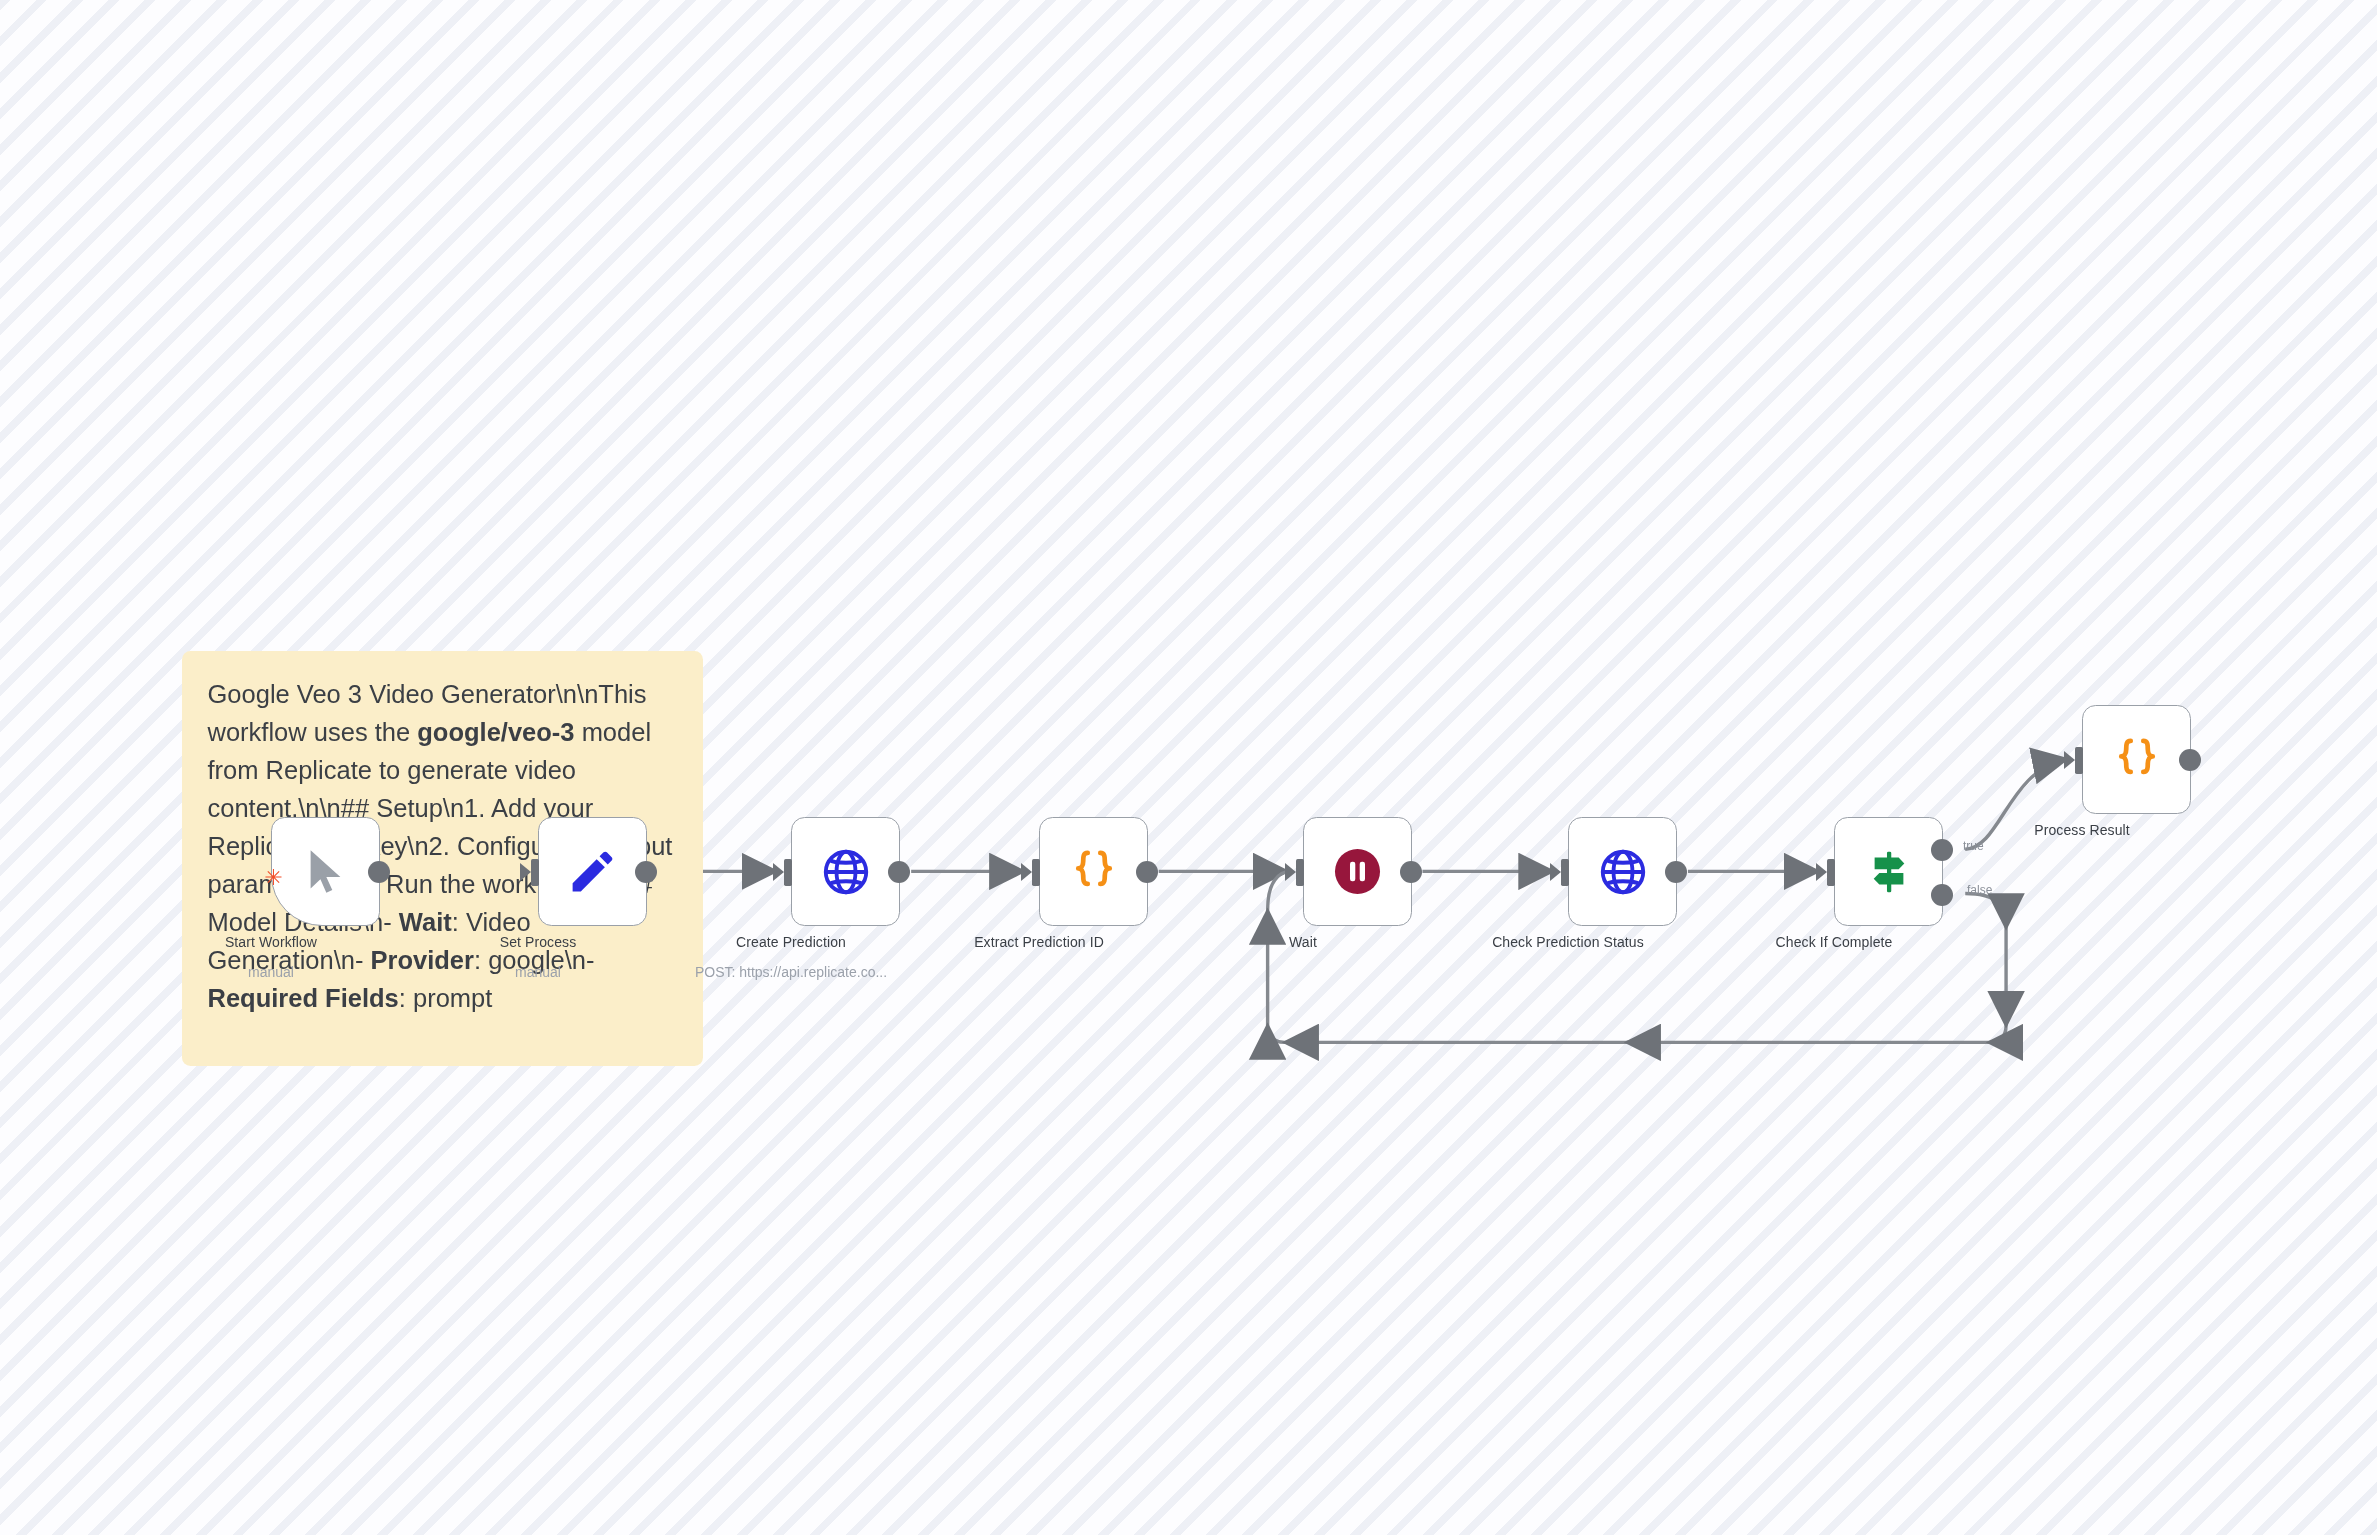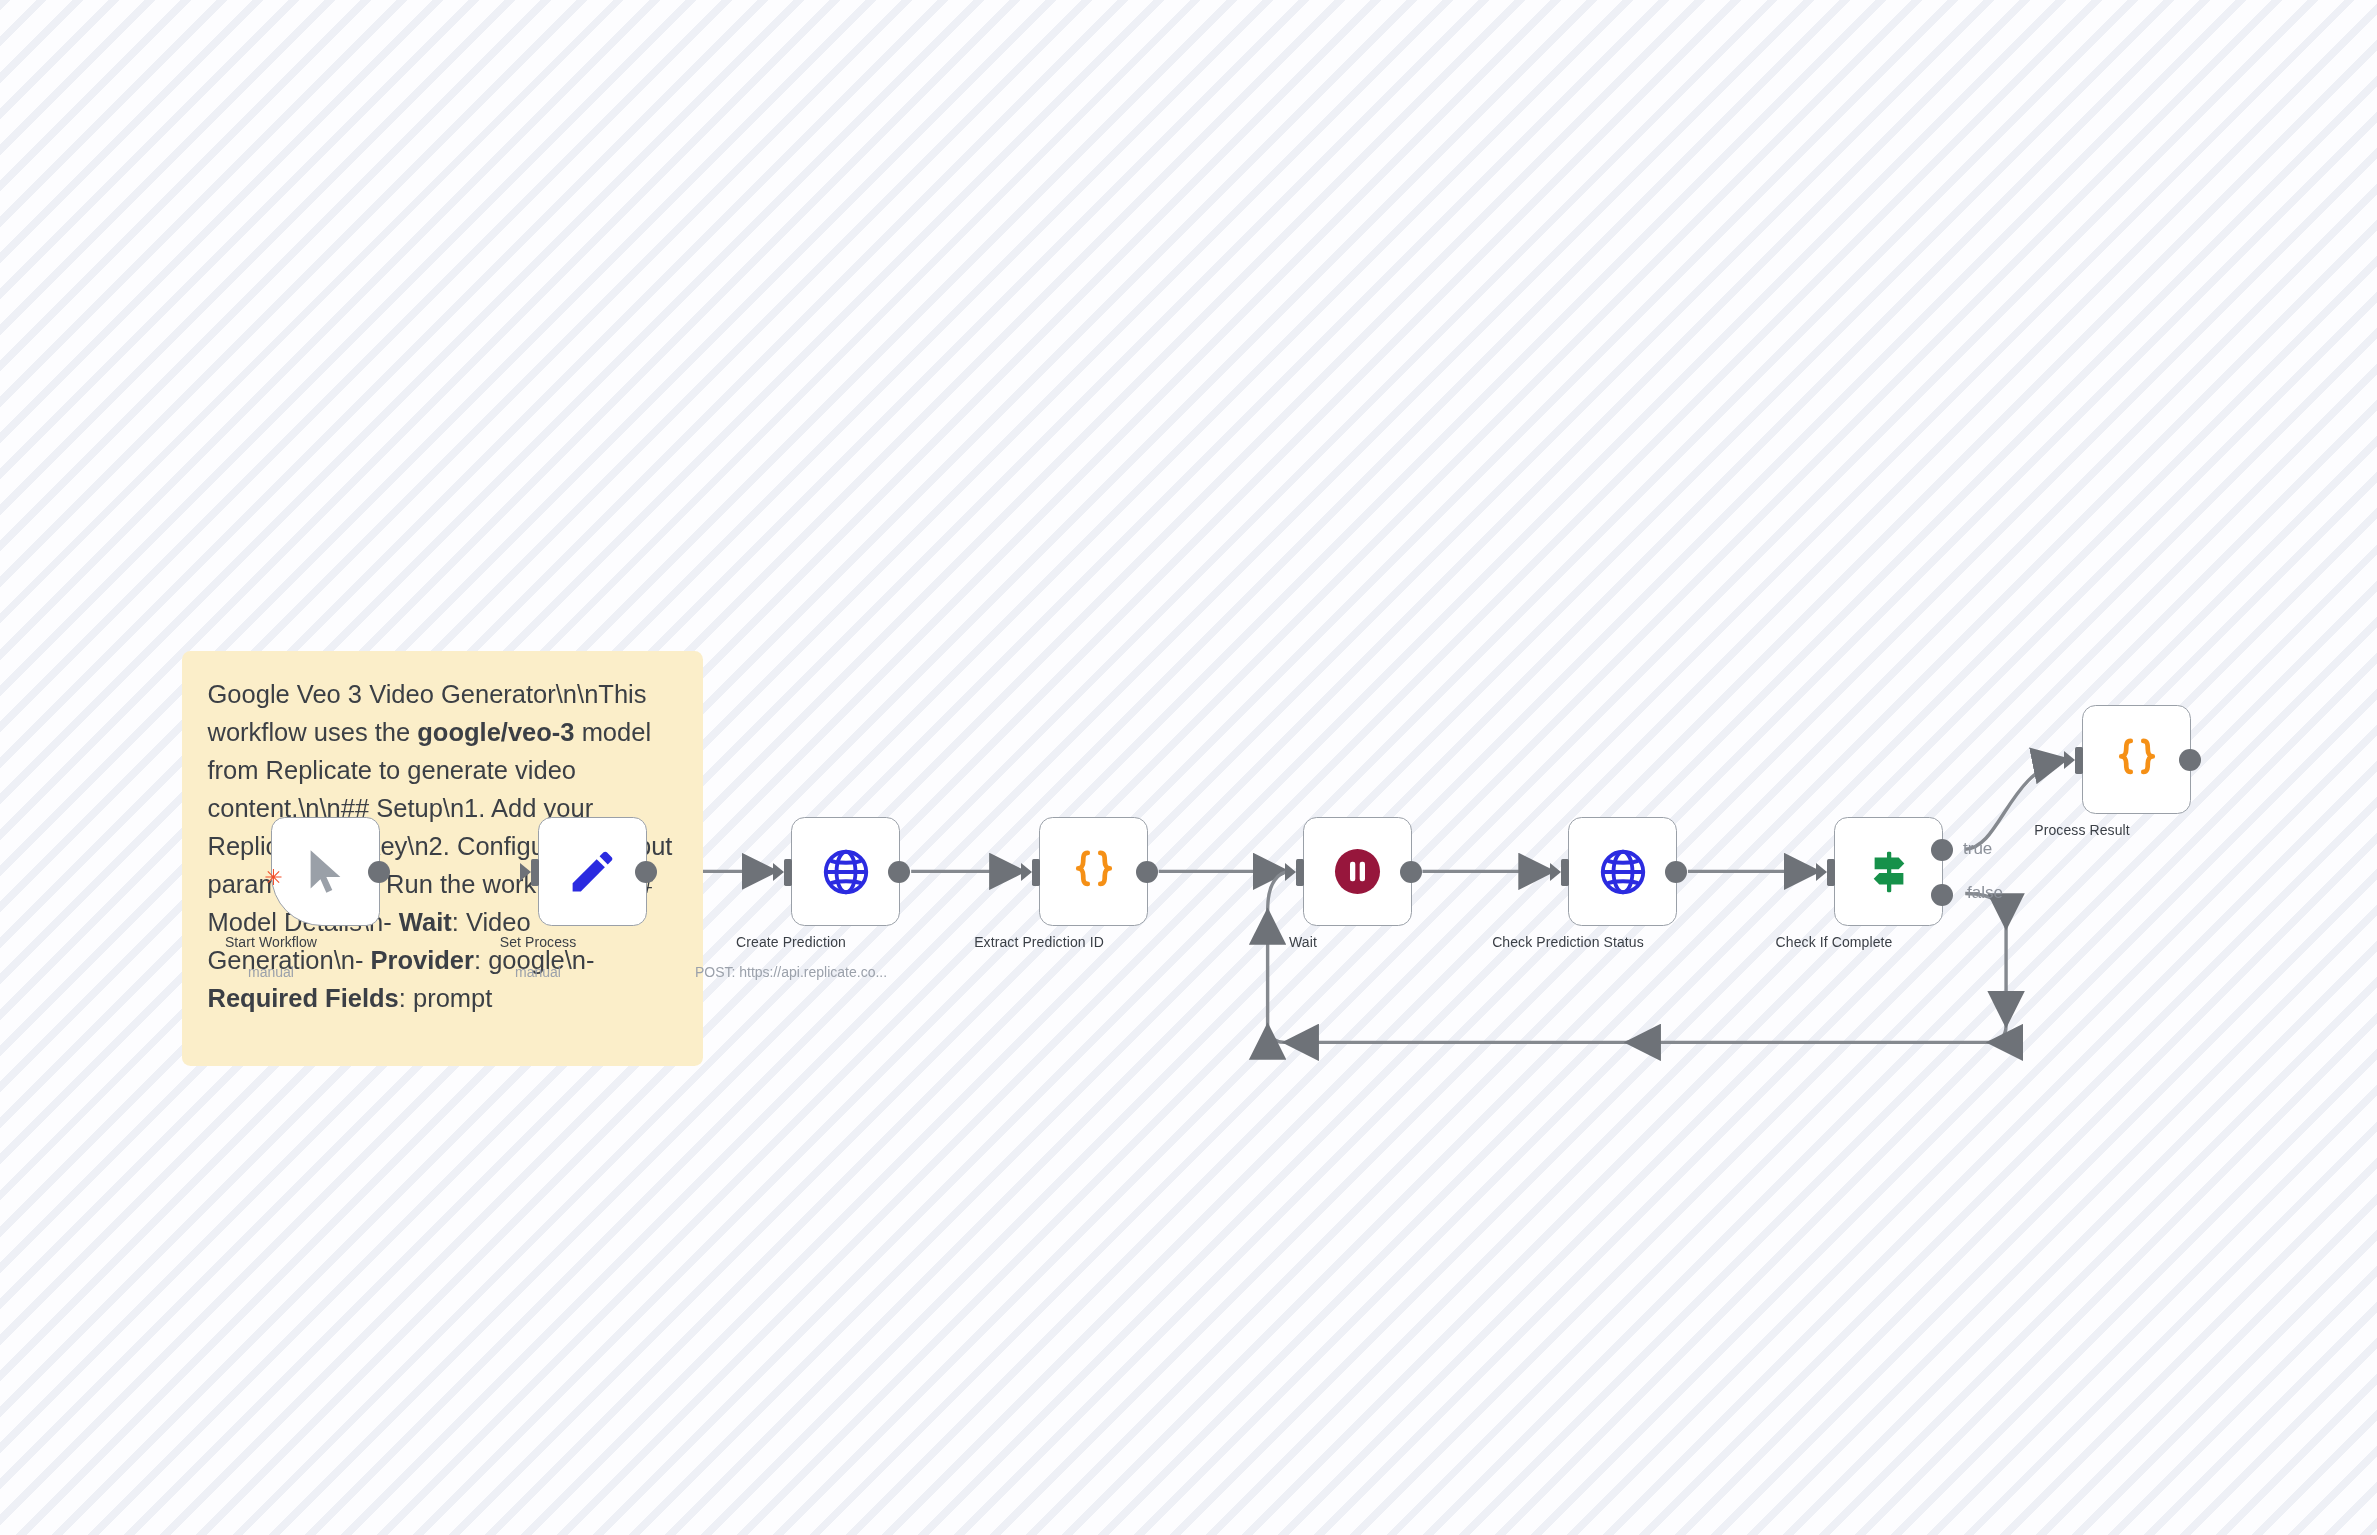--- a/index.html
+++ b/index.html
@@ -76,21 +76,21 @@
     width:0;height:0;
     border-top:9.4px solid transparent;
     border-bottom:9.4px solid transparent;
     border-left:11px solid #6e7278;
   }
   .port-out.sw-true  { top:21px;  right:-11px; }
   .port-out.sw-false { top:66px;  right:-11px; }
 
   .branch-label {
     position:absolute;
-    font-size:17px;
+    font-size:12px;
     color:#8b9099;
     z-index:6;
     white-space:nowrap;
   }
 
   
   #sticky {
     position:absolute;
     left:182px; top:651px;
     width:521px; height:415px;

